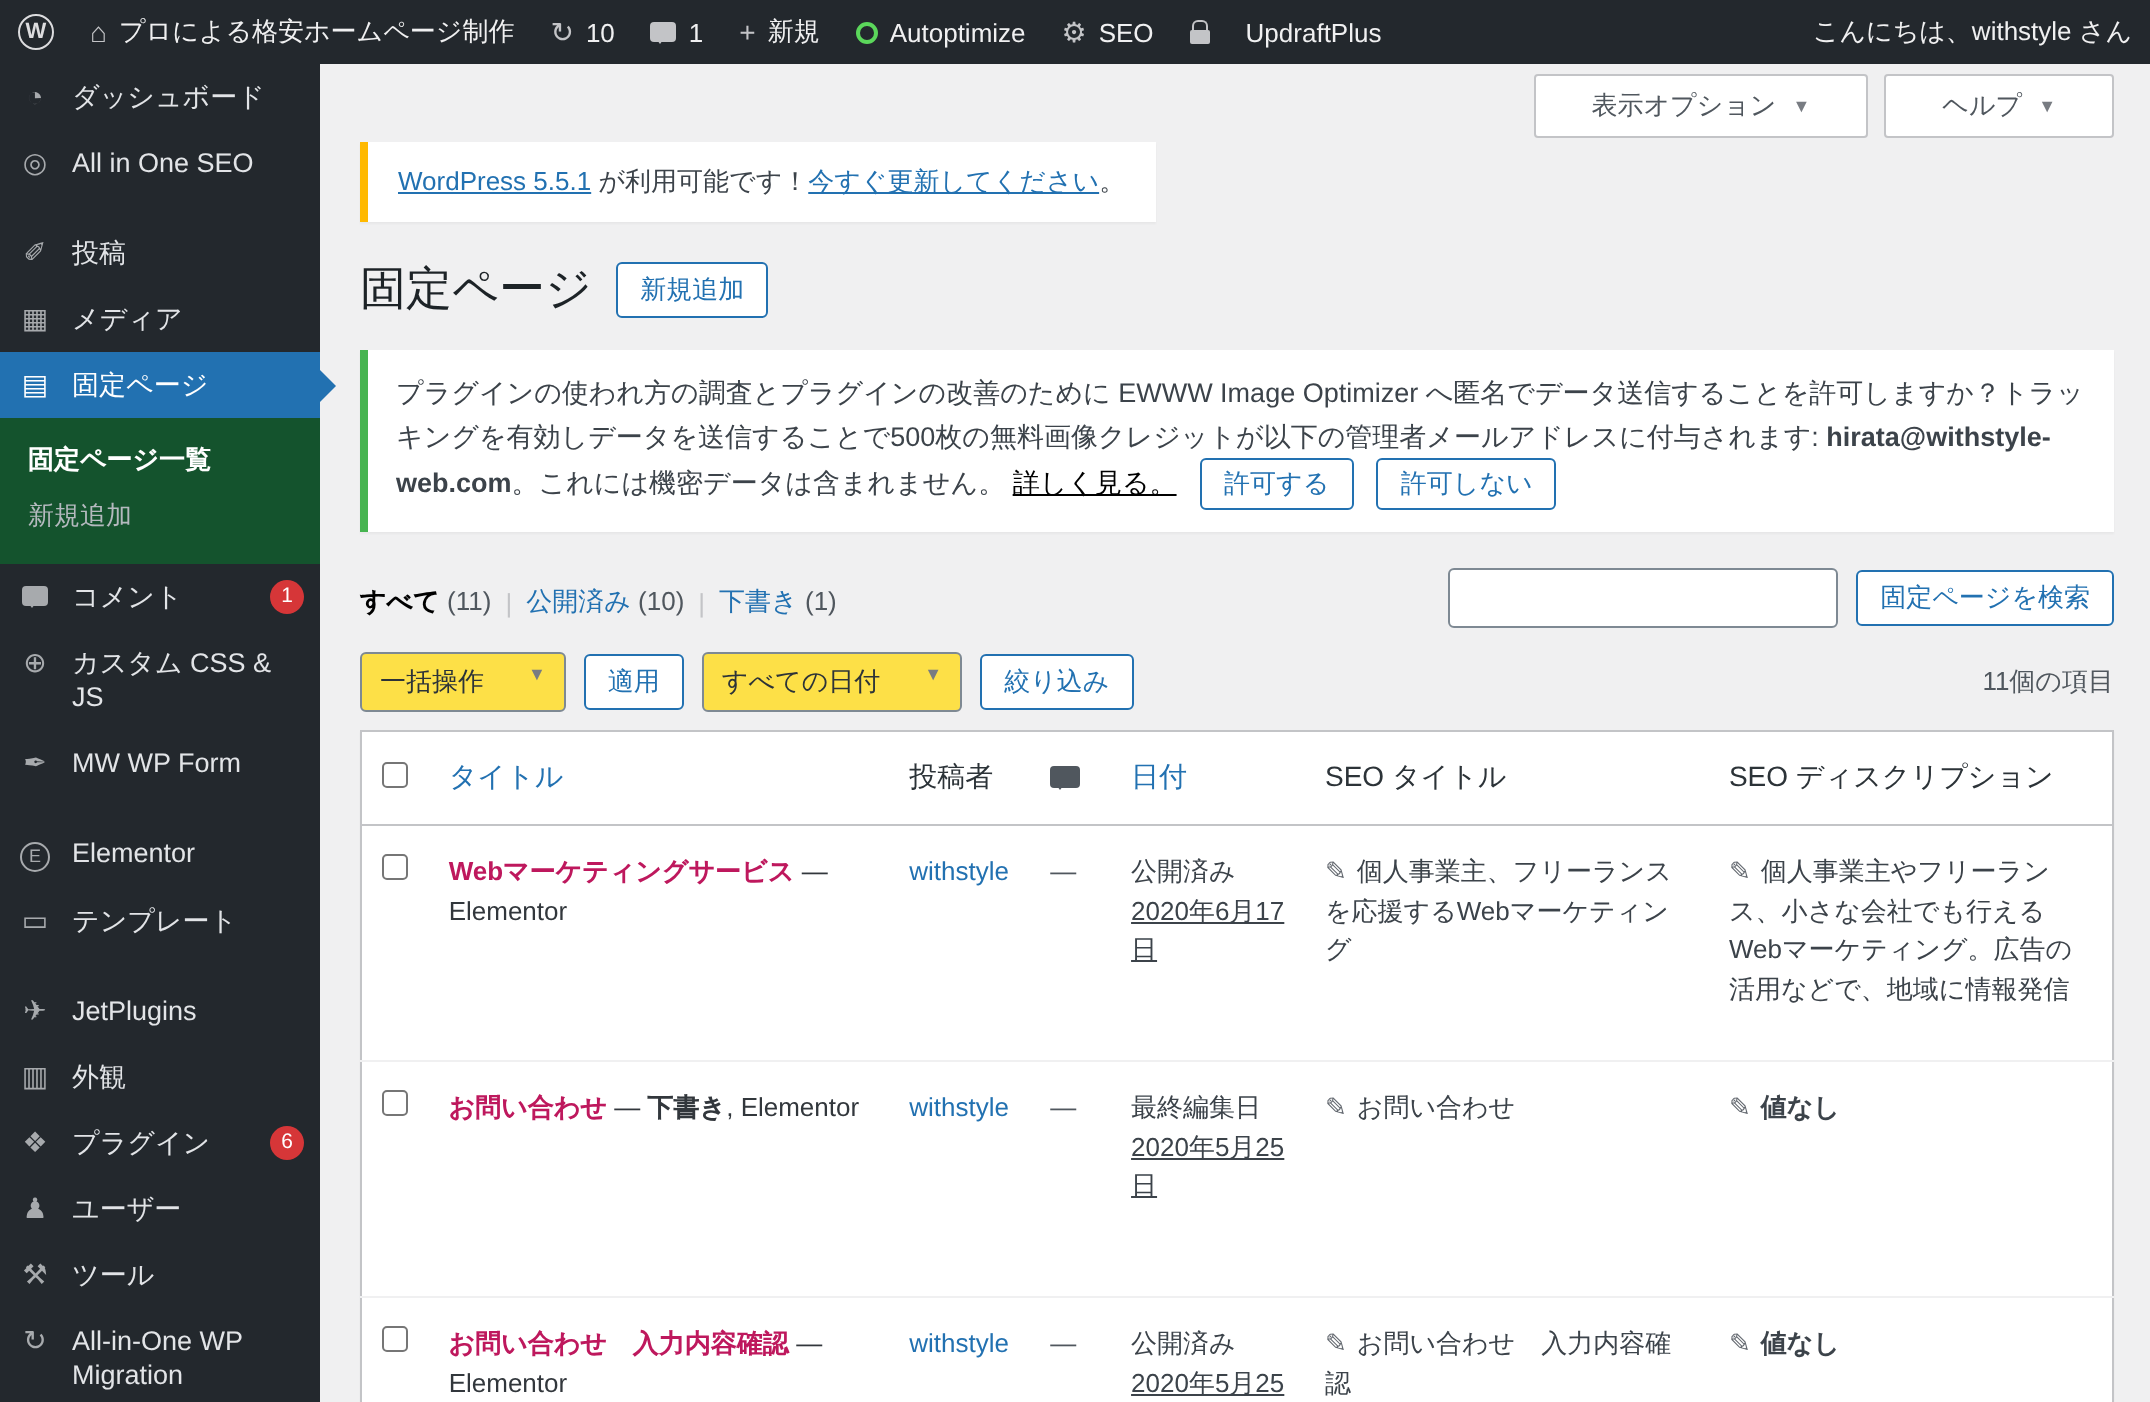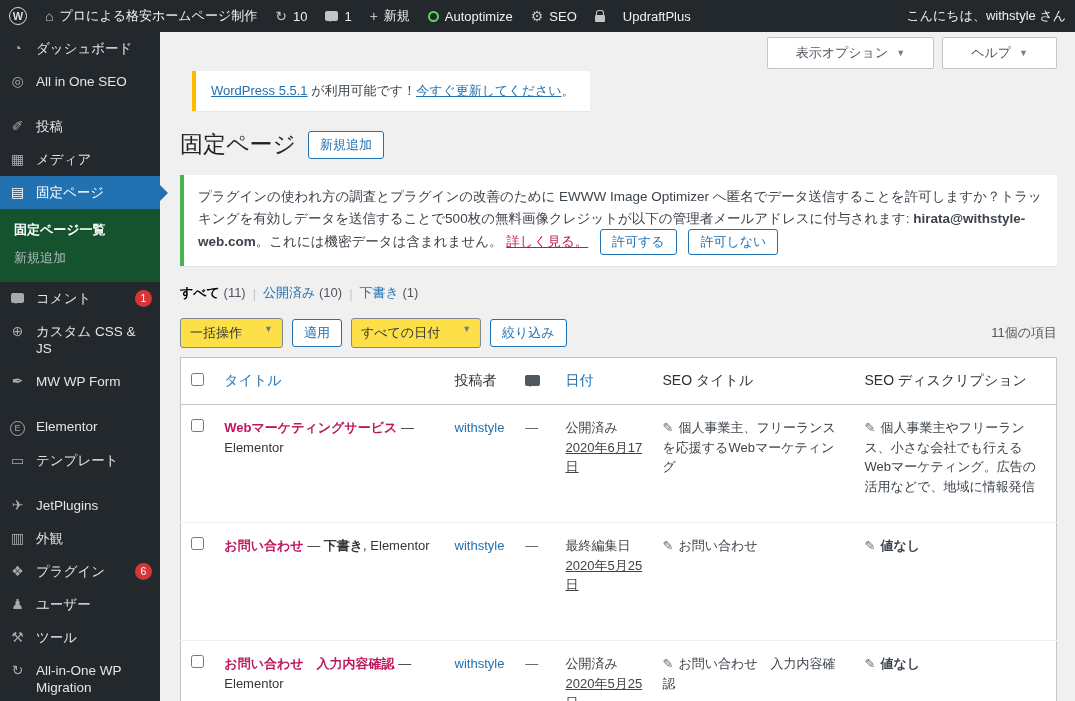--- a/index.html
+++ b/index.html
@@ -33,30 +33,30 @@
   .submenu-item.current{color:#fff;font-weight:bold}
   .menu-sep{height:12px}
   .circle-badge{width:15px;height:15px;border:1.5px solid #a7aaad;border-radius:50%;display:inline-flex;align-items:center;justify-content:center;font-size:9px;color:#a7aaad;margin-top:1px}
 
   
   .content{position:absolute;left:160px;top:32px;right:0;bottom:0;background:#f0f0f1;padding:5px 18px 0 20px;overflow:hidden}
   .screen-row{display:flex;justify-content:flex-end;gap:8px}
   .screen-btn{background:#fff;border:1px solid #c3c4c7;padding:6px 28px;font-size:13px;color:#50575e;display:flex;gap:8px;align-items:center;cursor:pointer;border-radius:2px}
   .caret{font-size:9px;color:#787c82}
 
-  .update-nag{background:#fff;border-left:4px solid #ffb900;box-shadow:0 1px 1px rgba(0,0,0,.04);padding:11px 15px;display:table;margin:2px 12px 18px;color:#3c434a}
+  .update-nag{background:#fff;border-left:4px solid #ffb900;box-shadow:0 1px 1px rgba(0,0,0,.04);padding:11px 15px;display:table;margin:2px 0 18px;color:#3c434a}
   .update-nag a{color:#2271b1;text-decoration:underline}
 
   .title-row{display:flex;align-items:center;gap:12px;margin:0 0 15px}
   .page-title{font-size:23px;font-weight:400;color:#1d2327}
   .button{background:#fff;border:1px solid #2271b1;color:#2271b1;border-radius:3px;padding:4px 11px;font-size:13px;cursor:pointer;font-family:inherit;white-space:nowrap}
 
   .ewww-notice{background:#fff;border-left:4px solid #46b450;box-shadow:0 1px 1px rgba(0,0,0,.04);padding:11px 14px;margin-bottom:18px;font-size:13.5px;line-height:1.6;color:#3c434a}
   .ewww-notice .email{font-weight:bold}
-  .ewww-notice a{color:#be185d;text-decoration:underline}
+  .ewww-notice a{color:#000000;text-decoration:underline}
   .ewww-notice .button{margin-left:8px;padding:3px 11px}
 
   .list-controls-row{display:flex;justify-content:space-between;align-items:flex-end;margin-bottom:12px}
   .subsubsub{display:flex;gap:7px;align-items:center;padding-bottom:4px}
   .subsubsub .current-filter{color:#000;font-weight:bold}
   .subsubsub a{color:#2271b1;text-decoration:none}
   .subsubsub .count{color:#50575e;font-weight:normal}
   .subsubsub .pipe{color:#c3c4c7}
   .search-box{display:flex;gap:9px;align-items:center}
   .search-input{width:195px;height:30px;border:1px solid #7e8993;border-radius:3px;background:#fff;padding:0 8px;font-size:13px;font-family:inherit}
@@ -243,20 +243,24 @@
   </div>
 
   <div class="list-controls-row">
     <div class="subsubsub">
       <span class="current-filter"><span>すべて</span> <span class="count">(11)</span></span>
       <span class="pipe">|</span>
       <a><span>公開済み</span> <span class="count">(10)</span></a>
       <span class="pipe">|</span>
       <a><span>下書き</span> <span class="count">(1)</span></a>
     </div>
+    <div class="search-box">
+      <input class="search-input" type="text" style="">
+      <button class="button">固定ページを検索</button>
+    </div>
   </div>
 
   <div class="toolbar-row">
     <div class="toolbar-left">
       <span class="fake-select">
         <span>一括操作</span>
         <span class="caret">▼</span>
       </span>
       <button class="button">適用</button>
       <span class="fake-select">

